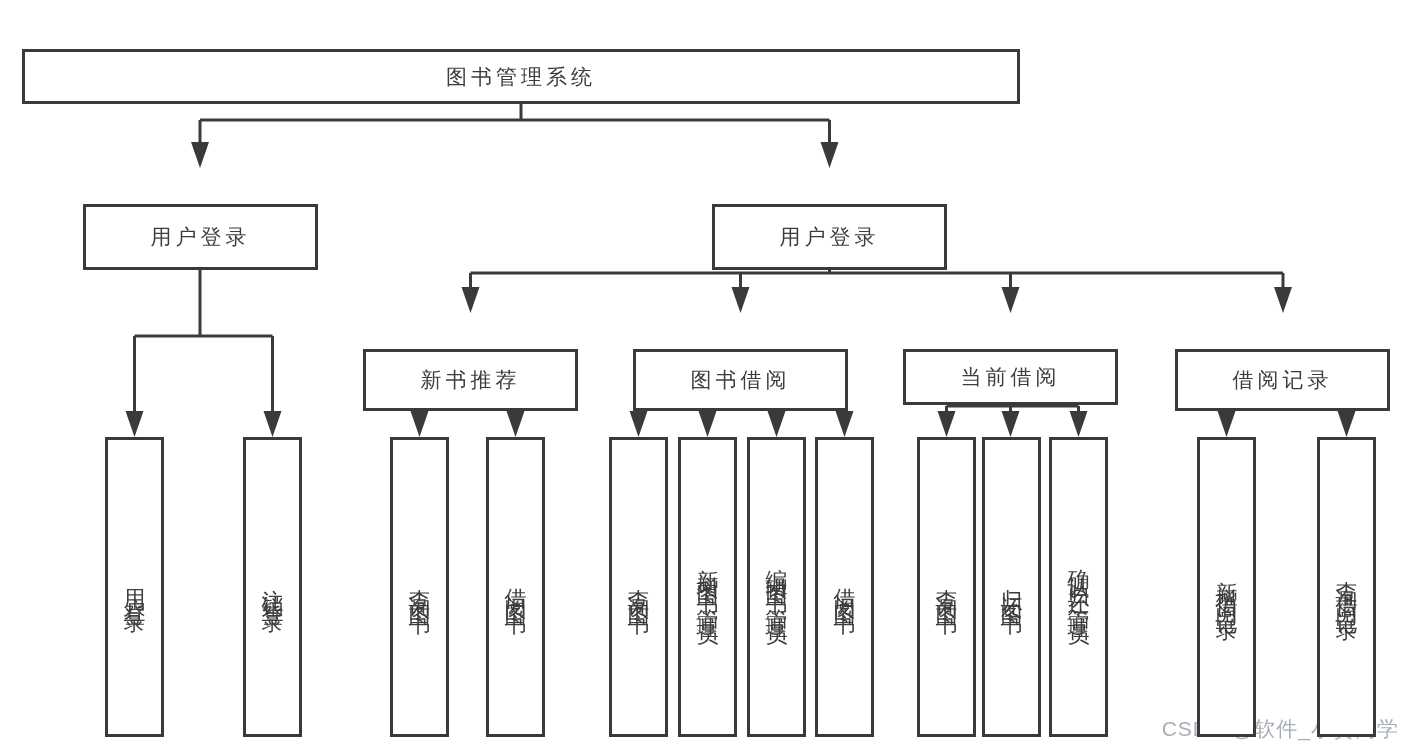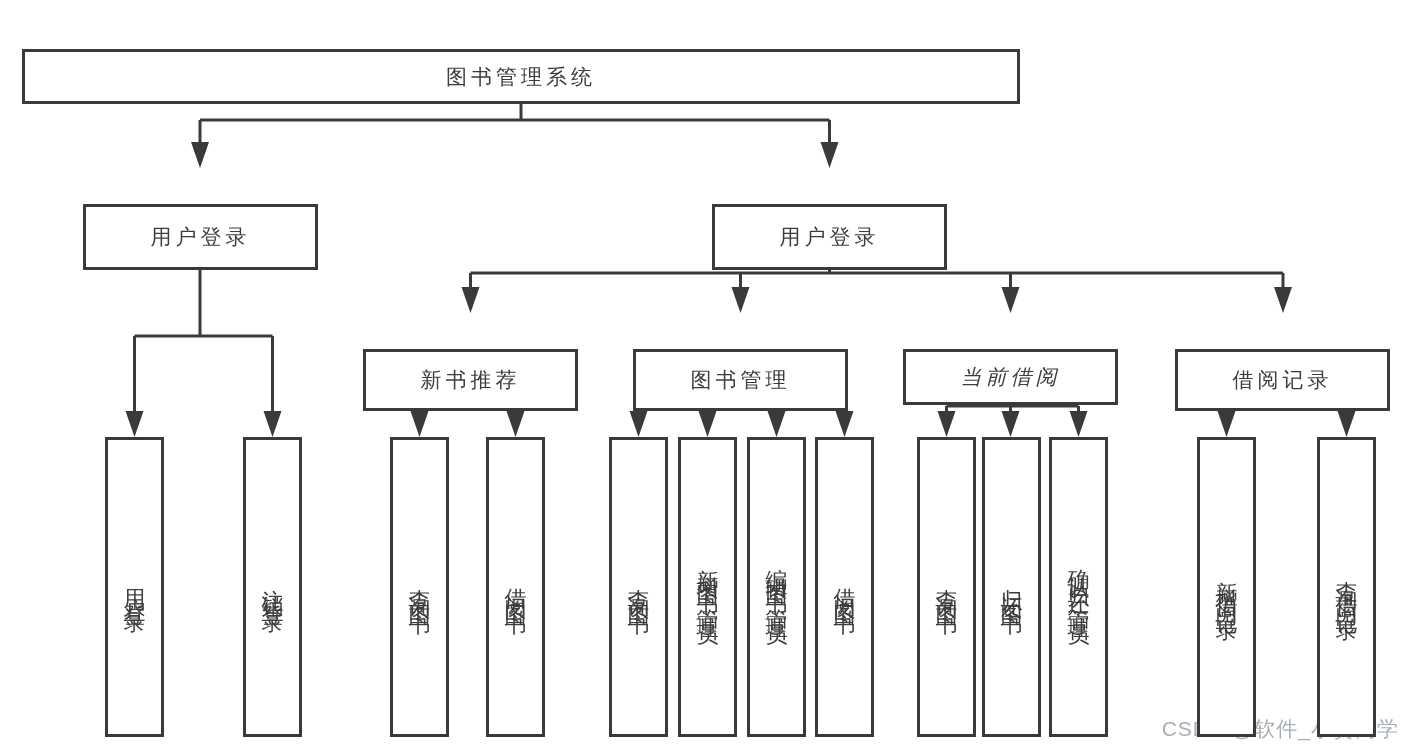--- a/index.html
+++ b/index.html
@@ -133,25 +133,25 @@
     </svg>
   <div class="watermark" style="color: rgb(154, 161, 169);">CSDN @软件_小贺同学</div>
 <div class="node horizontal" style="left: 22px; top: 13px; width: 998px; height: 55px;">图书管理系统</div>
     <div class="node horizontal" style="left: 83px; top: 168px; width: 235px; height: 66px;">用户登录</div>
     <div class="node vertical" style="left: 105px; top: 437px; width: 59px; height: 300px;">用户登录</div>
     <div class="node vertical" style="left: 243px; top: 437px; width: 59px; height: 300px;">注销登录</div>
     <div class="node horizontal" style="left: 712px; top: 168px; width: 235px; height: 66px;">用户登录</div>
     <div class="node horizontal" style="left: 363px; top: 313px; width: 215px; height: 62px;">新书推荐</div>
     <div class="node vertical" style="left: 390px; top: 437px; width: 59px; height: 300px;">查询图书</div>
     <div class="node vertical" style="left: 486px; top: 437px; width: 59px; height: 300px;">借阅图书</div>
-    <div class="node horizontal" style="left: 633px; top: 313px; width: 215px; height: 62px;">图书管理</div>
+    <div class="node horizontal" style="left: 633px; top: 313px; width: 215px; height: 62px;">图书借阅</div>
     <div class="node vertical" style="left: 609px; top: 437px; width: 59px; height: 300px;">查询图书</div>
     <div class="node vertical" style="left: 678px; top: 437px; width: 59px; height: 300px;">新增图书（管理员）</div>
     <div class="node vertical" style="left: 747px; top: 437px; width: 59px; height: 300px;">编辑图书（管理员）</div>
     <div class="node vertical" style="left: 815px; top: 437px; width: 59px; height: 300px;">借阅图书</div>
-    <div class="node horizontal" style="left: 903px; top: 313px; width: 215px; height: 56px; font-style: italic;">当前借阅</div>
+    <div class="node horizontal" style="left: 903px; top: 313px; width: 215px; height: 56px;">当前借阅</div>
     <div class="node vertical" style="left: 917px; top: 437px; width: 59px; height: 300px;">查询图书</div>
     <div class="node vertical" style="left: 982px; top: 437px; width: 59px; height: 300px;">归还图书</div>
     <div class="node vertical" style="left: 1049px; top: 437px; width: 59px; height: 300px;">确认归还（管理员）</div>
     <div class="node horizontal" style="left: 1175px; top: 313px; width: 215px; height: 62px;">借阅记录</div>
     <div class="node vertical" style="left: 1197px; top: 437px; width: 59px; height: 300px;">新增借阅记录</div>
     <div class="node vertical" style="left: 1317px; top: 437px; width: 59px; height: 300px;">查询借阅记录</div>
   </div>
 
 </body></html>

